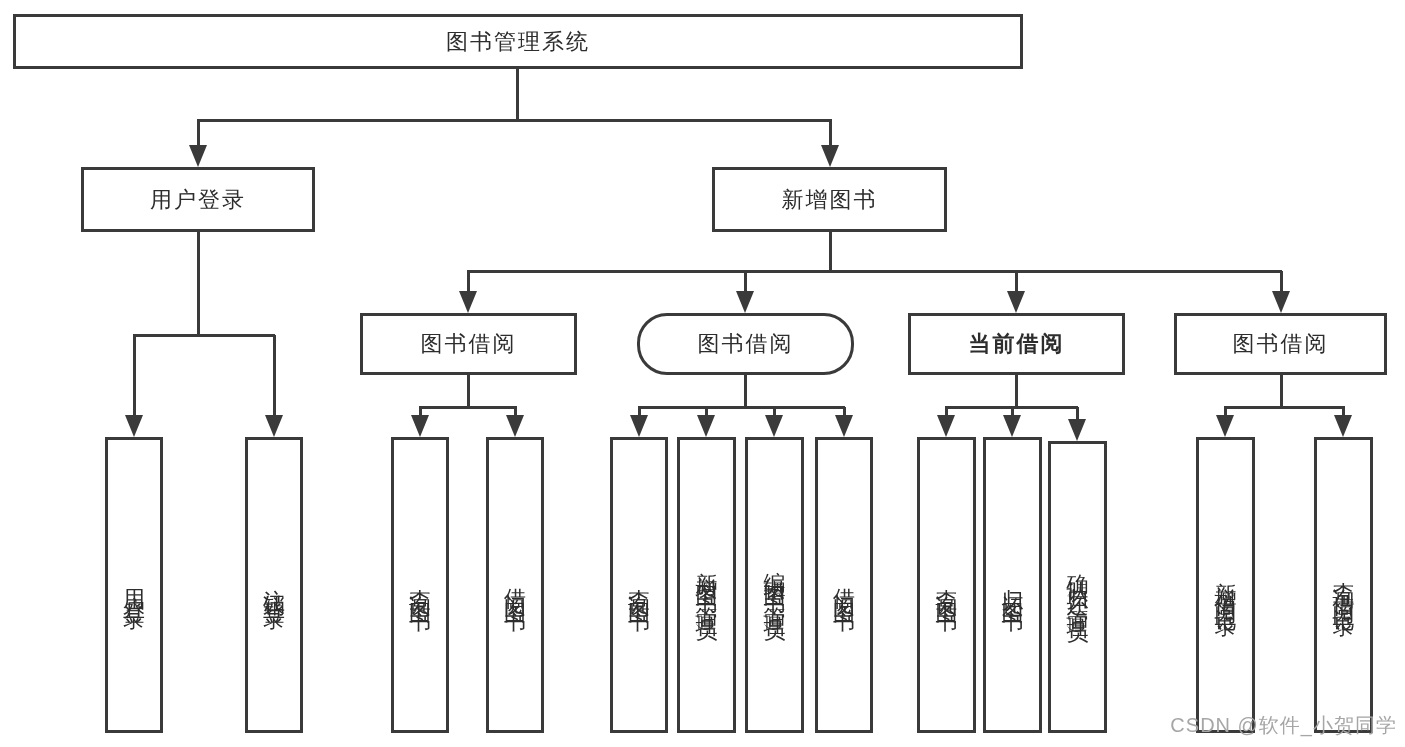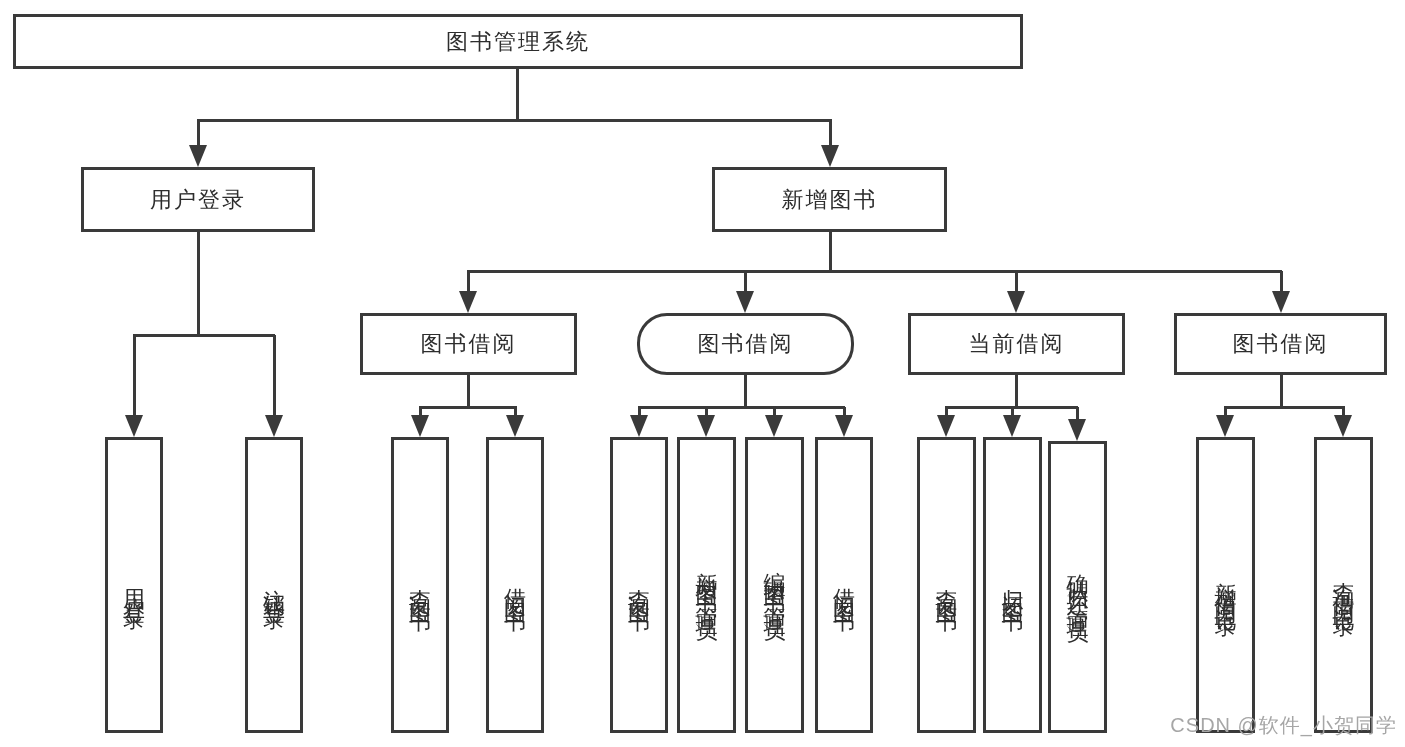--- a/index.html
+++ b/index.html
@@ -131,21 +131,21 @@
     </div>
     <div class="node" style="left: 712px; top: 167px; width: 235px; height: 65px;">
       <span class="label">新增图书</span>
     </div>
     <div class="node" style="left: 360px; top: 313px; width: 217px; height: 62px;">
       <span class="label">图书借阅</span>
     </div>
     <div class="node" style="left: 637px; top: 313px; width: 217px; height: 62px; border-radius: 30px;">
       <span class="label">图书借阅</span>
     </div>
-    <div class="node" style="left: 908px; top: 313px; width: 217px; height: 62px;">
+    <div class="node" style="left: 908px; top: 313px; width: 217px; height: 62px; font-weight: bold;">
       <span class="label">当前借阅</span>
     </div>
     <div class="node" style="left: 1174px; top: 313px; width: 213px; height: 62px;">
       <span class="label">图书借阅</span>
     </div>
     <div class="node vertical" style="left: 105px; top: 437px; width: 58px; height: 296px;">
       <span class="label">用户登录</span>
     </div>
     <div class="node vertical" style="left: 245px; top: 437px; width: 58px; height: 296px;">
       <span class="label">注销登录</span>

